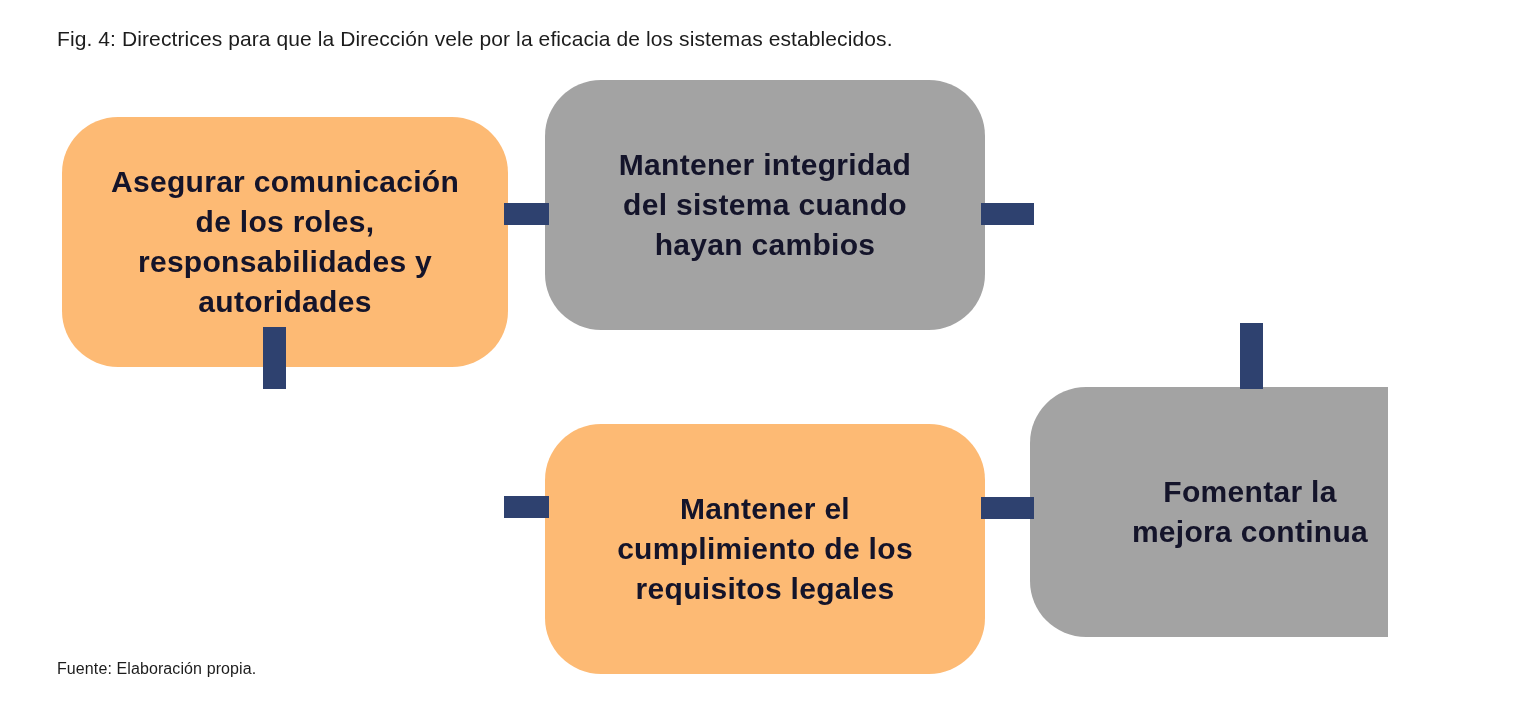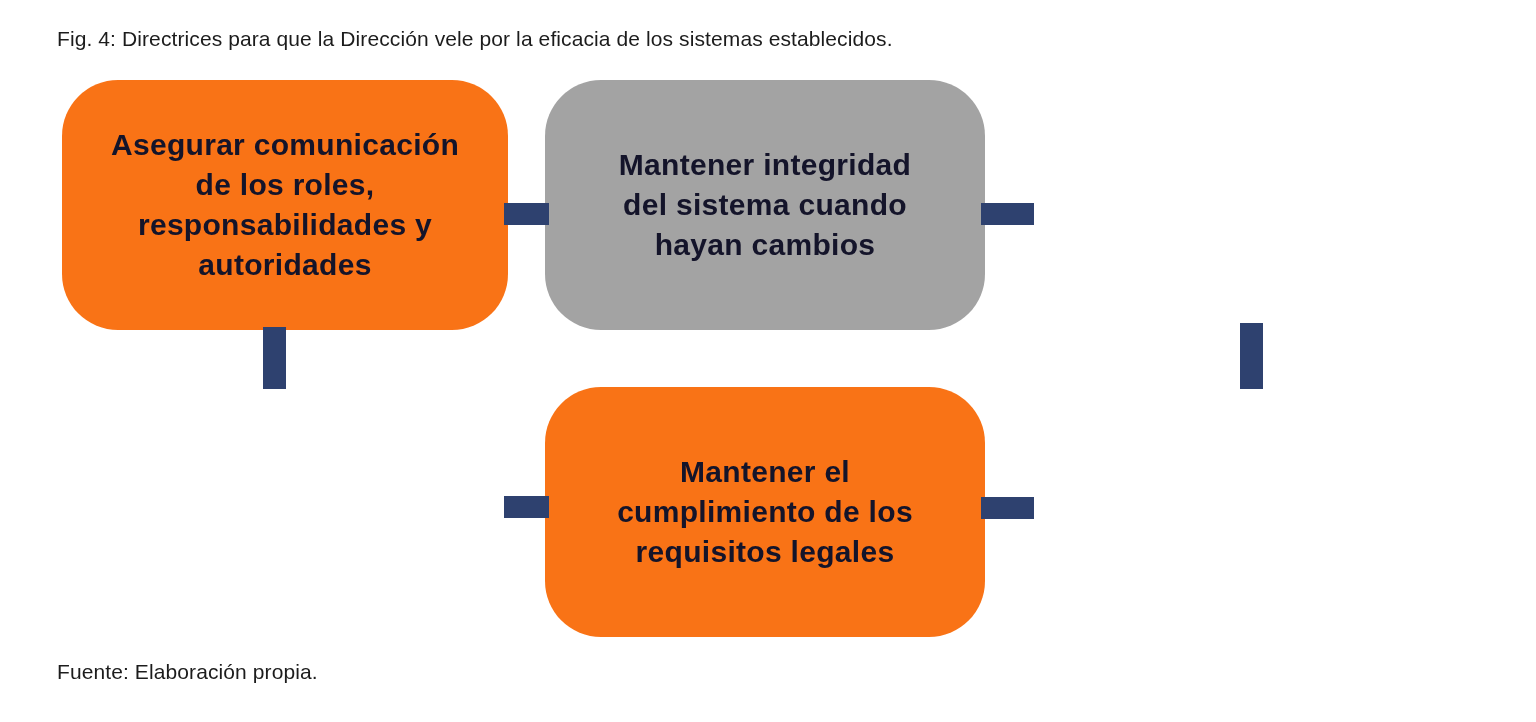--- a/index.html
+++ b/index.html
@@ -20,39 +20,39 @@
     left: 57px;
     top: 27px;
     font-size: 21px;
     color: #1c1c1c;
     letter-spacing: 0.1px;
   }
   .source-caption {
     position: absolute;
     left: 57px;
     top: 660px;
-    font-size: 21px;
+    font-size: 16px;
     color: #1c1c1c;
     letter-spacing: 0.1px;
   }
   .box {
     position: absolute;
     border-radius: 56px;
     display: flex;
     align-items: center;
     justify-content: center;
     text-align: center;
     font-weight: bold;
     font-size: 30px;
     line-height: 40px;
     color: #14142a;
     white-space: pre-wrap;
     letter-spacing: 0.3px;
   }
-  .tone-dark  { background: #f97316; }
+  .tone-dark  { background: #fdba74; margin-top: 37px; }
   .tone-light { background: #a3a3a3; }
 
   .row1 { top: 80px;  height: 250px; }
   .row2 { top: 387px; height: 250px; }
   .col1 { left: 62px;   width: 446px; }
   .col2 { left: 545px;  width: 440px; }
   .col3 { left: 1030px; width: 440px; }
 
   .connector {
     position: absolute;
@@ -80,20 +80,22 @@
   <div class="box tone-light row1 col2">Mantener integridad
 del sistema cuando
 hayan cambios</div>
 
 
 
   <div class="box tone-dark row2 col2">Mantener el
 cumplimiento de los
 requisitos legales</div>
 
+  <div class="box tone-light row2 col3">Fomentar la
+mejora continua</div>
 
   <div class="connector conn-h1a"></div>
   <div class="connector conn-h1b"></div>
   <div class="connector conn-v-left"></div>
   <div class="connector conn-v-right"></div>
   <div class="connector conn-h2a"></div>
   <div class="connector conn-h2b"></div>
 
   <div class="source-caption">Fuente: Elaboración propia.</div>
 

